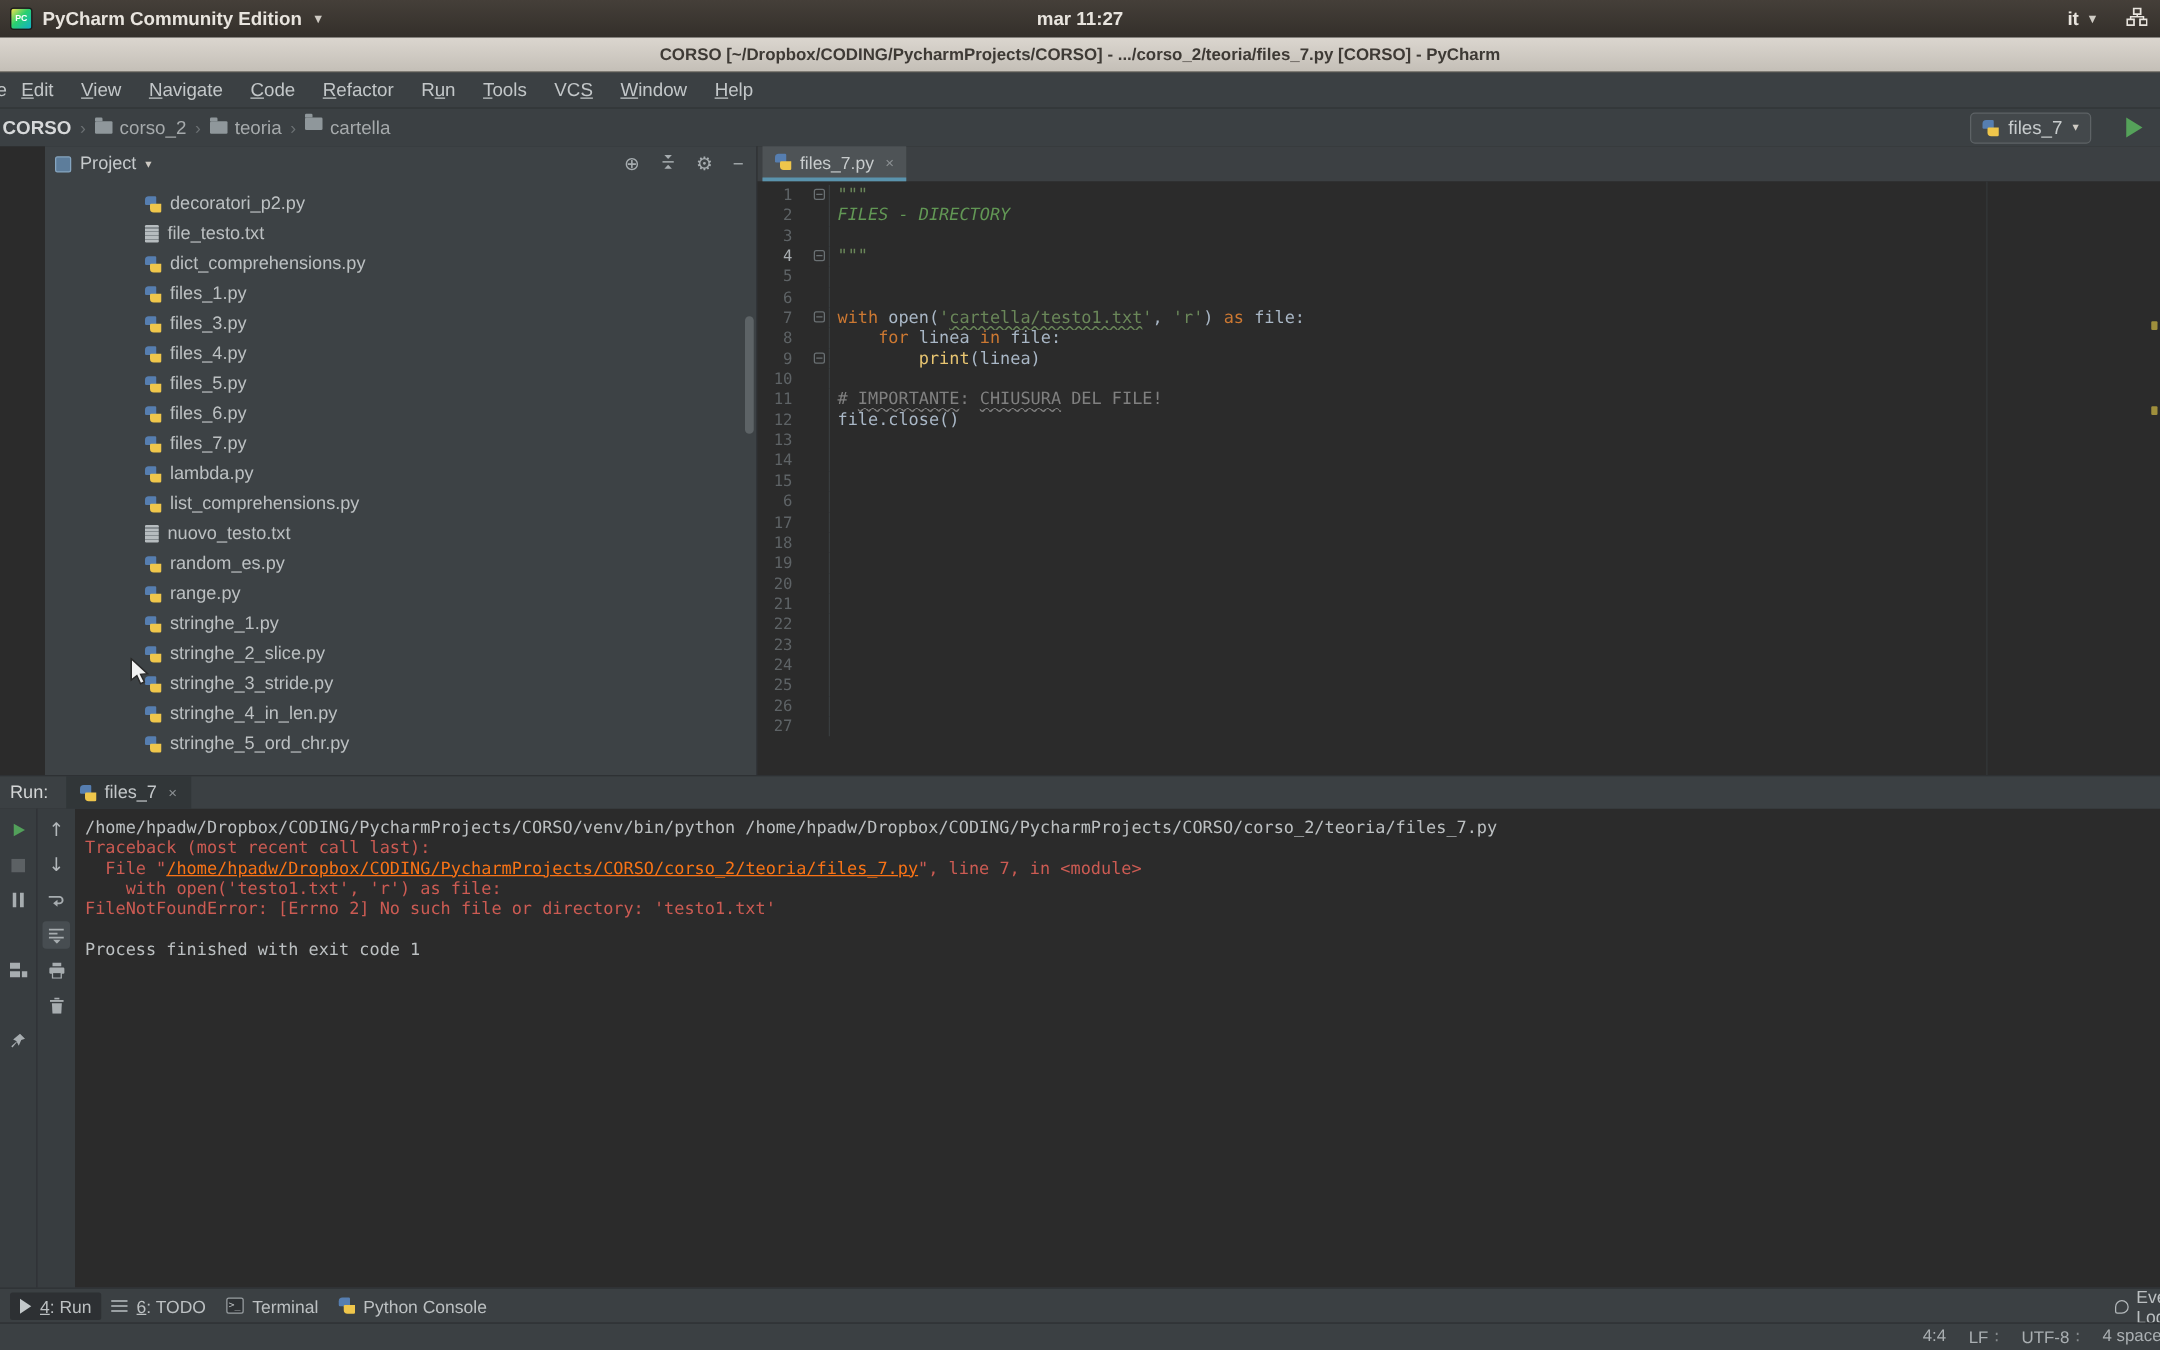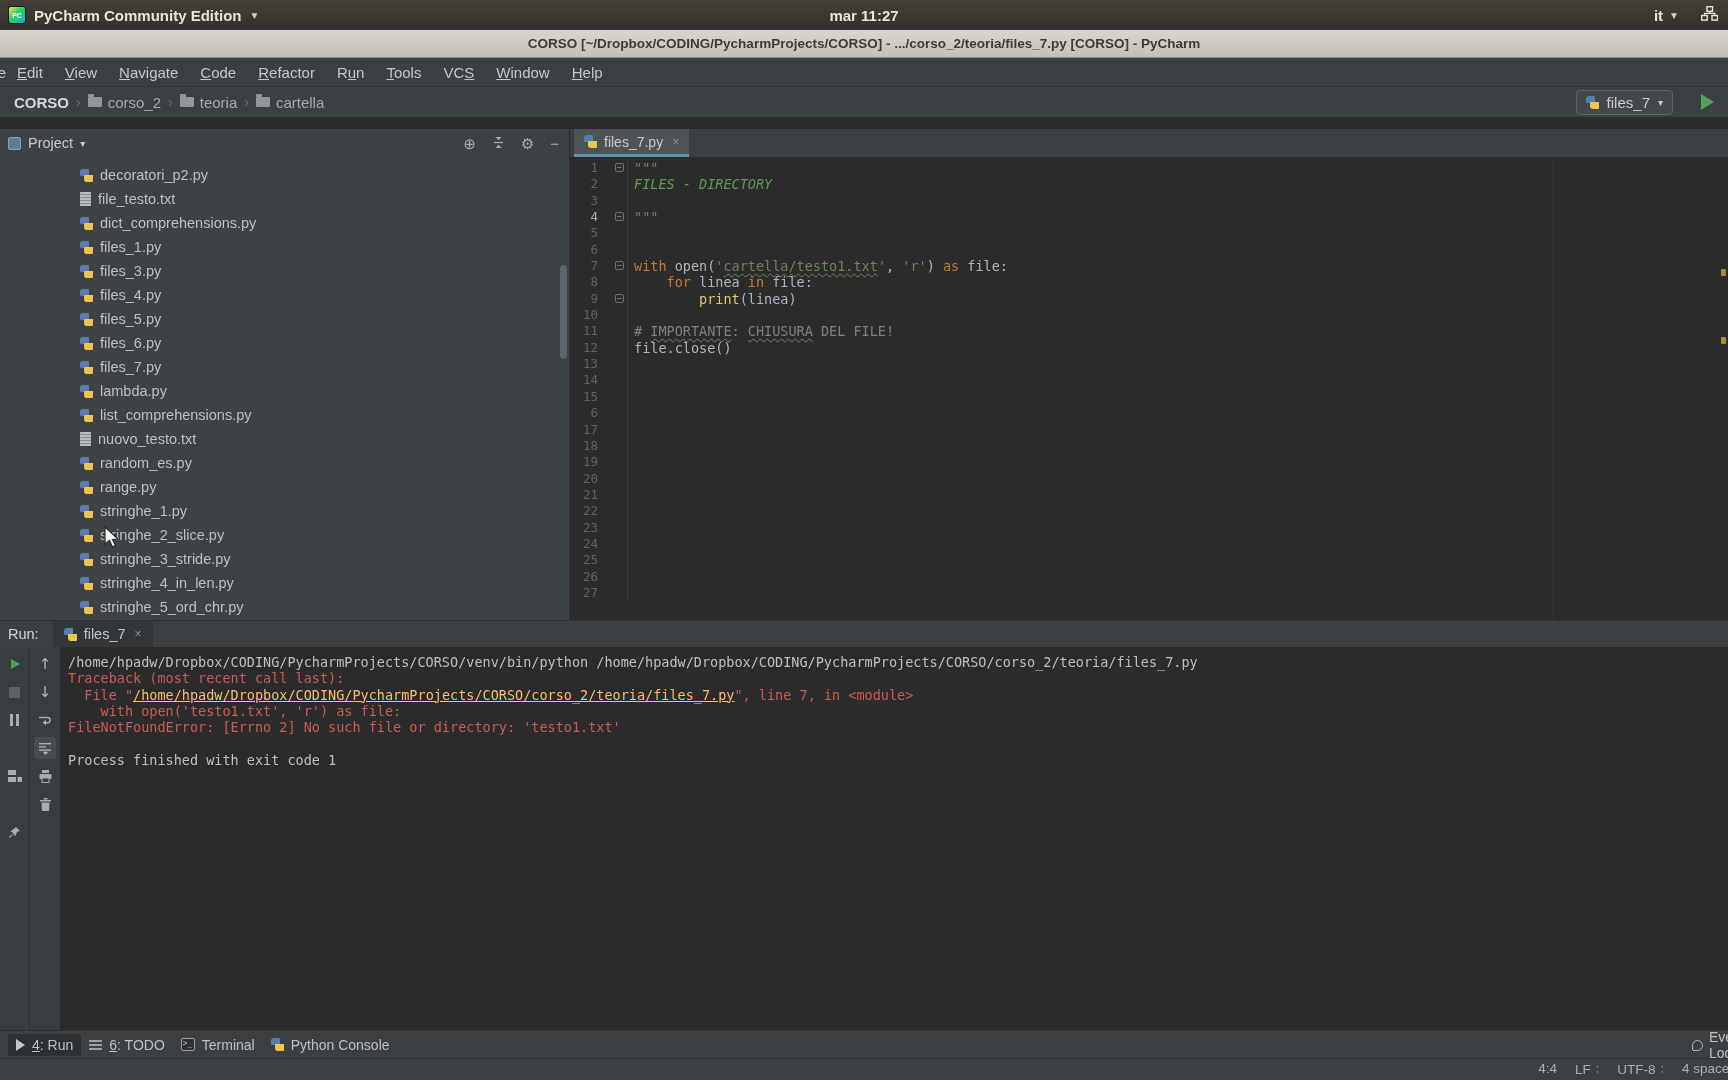--- a/index.html
+++ b/index.html
@@ -25,39 +25,39 @@
   
   #menu-bar { position:absolute; left:0; top:58px; width:1728px; height:28px; background:#3b4043;
     display:flex; align-items:center; color:#c3c7c9; font-size:15px; }
   .menu-clip { width:6px; overflow:hidden; display:inline-block; white-space:nowrap; direction:rtl; }
   .menu-item { padding:0 11px; cursor:default; }
   .mn { text-decoration:underline; }
 
   
   #crumb-bar { position:absolute; left:0; top:86px; width:1728px; height:31px; background:#3b4043;
     border-top:1px solid #323639; display:flex; align-items:center; font-size:15px; color:#a6aaac; }
-  #crumbs { display:flex; align-items:center; gap:7px; padding-left:2px;margin-left:12px; }
+  #crumbs { display:flex; align-items:center; gap:7px; padding-left:2px; }
   .crumb-root { font-weight:bold; color:#d6d8d9; }
   .crumb-sep { color:#6c7174; font-size:14px; }
   .folder-ico { width:14px; height:10px; background:#8f979b; border-radius:1px; position:relative; display:inline-block; }
   .folder-ico::before { content:""; position:absolute; left:0; top:-3px; width:6px; height:3px; background:#8f979b; border-radius:1px 1px 0 0; }
   #run-widget { position:absolute; right:55px; display:flex; align-items:center; gap:8px;
     border:1px solid #5e6366; border-radius:4px; background:#43484b; padding:3px 9px; color:#c8cccd; }
   #run-play { position:absolute; right:14px; width:0; height:0;
     border-left:13px solid #55a25a; border-top:8px solid transparent; border-bottom:8px solid transparent; }
 
   
   .pyico { width:13px; height:13px; position:relative; display:inline-block; flex:none; }
   .pyico::before { content:""; position:absolute; left:0; top:0; width:9px; height:7px; background:#567eb0; border-radius:3px 1px 0 1px; }
   .pyico::after { content:""; position:absolute; right:0; bottom:0; width:9px; height:7px; background:#efc64b; border-radius:1px 0 1px 3px; }
   .txtico { width:11px; height:14px; flex:none; border-radius:1px; display:inline-block;
     background:linear-gradient(#b6bcbf 0 2px,#858c90 2px 3px,#b6bcbf 3px 5px,#858c90 5px 6px,#b6bcbf 6px 8px,#858c90 8px 9px,#b6bcbf 9px 11px,#858c90 11px 12px,#b6bcbf 12px 14px); }
 
   
-  #main { position:absolute; left:0; top:129px; width:1728px; height:503px; display:flex; }
+  #main { position:absolute; left:0; top:117px; width:1728px; height:503px; display:flex;padding-left:36px; }
 
   
   #project-panel { width:570px; height:503px; background:#3d4245; border-right:1px solid #2e3134; position:relative; overflow:hidden; }
   #project-header { height:28px; display:flex; align-items:center; gap:7px; padding:0 10px 0 8px; color:#c6cacc; font-size:14.5px; }
   .project-ico { width:13px; height:13px; background:#5d7d9b; border:1px solid #85a5c0; border-radius:2px; display:inline-block; }
   #project-header-icons { margin-left:auto; display:flex; align-items:center; gap:16px; color:#a7adb0; }
   #project-header-icons .hicon { font-size:15px; line-height:1; cursor:default; }
   #project-list { padding-top:6px; font-size:14.5px; color:#bcc0c2; }
   .file-row { height:24px; display:flex; align-items:center; gap:7px; padding-left:80px; white-space:nowrap; }
   #project-scrollbar { position:absolute; right:2px; top:136px; width:7px; height:94px; background:#5d6366; border-radius:4px; }
@@ -96,21 +96,21 @@
   .tool-col { width:30px; background:#383d40; display:flex; flex-direction:column; align-items:center; }
   #tool-col-1 { border-right:1px solid #2e3134; }
   .tbtn { width:22px; height:22px; display:flex; align-items:center; justify-content:center; margin-top:6px; }
   .tbtn.gap { margin-top:34px; }
   .tbtn.selected { background:#474d51; border-radius:3px; }
   .arrow-glyph { color:#b3b8bb; font-size:15px; font-family:"DejaVu Sans",sans-serif; }
   #console { flex:1; padding:7px 4px 0 8px; font-family:"DejaVu Sans Mono",monospace; font-size:13.5px; }
   .console-row { height:16.3px; line-height:16.3px; white-space:pre; }
   .con-out { color:#bcc0c2; }
   .con-err { color:#cc5b53; }
-  .con-link { color:#fdba74; text-decoration:underline;margin-top:13px; }
+  .con-link { color:#f97316; text-decoration:underline;margin-top:13px; }
 
   
   #bottom-bar { position:absolute; left:0; top:1030px; width:1728px; height:28px; background:#3b4043;
     border-top:1px solid #2e3134; display:flex; align-items:center; gap:26px; padding-left:8px; font-size:14px; color:#bcc0c2; }
   .tool-item { display:flex; align-items:center; gap:7px; padding:3px 8px; border-radius:2px; }
   .tool-item.active { background:#2d3033; }
   .ico-run { width:0; height:0; border-left:9px solid #c3c8ca; border-top:6px solid transparent; border-bottom:6px solid transparent; }
   .ico-todo { width:13px; height:10px; background:repeating-linear-gradient(#9aa0a3 0 2px,transparent 2px 4px); }
   .ico-terminal { width:14px; height:13px; background:#2d3134; border:1px solid #9aa0a3; border-radius:2px;
     color:#c0c5c7; font-size:8px; line-height:10px; text-align:left; padding-left:1px; font-family:"DejaVu Sans Mono",monospace; }
@@ -168,21 +168,21 @@
       <span style="display: flex; align-items: center; gap: 6px;">
         <span class="folder-ico"></span>
         <span>corso_2</span>
       </span>
       <span class="crumb-sep">›</span>
       <span style="display: flex; align-items: center; gap: 6px;">
         <span class="folder-ico"></span>
         <span>teoria</span>
       </span>
       <span class="crumb-sep">›</span>
-      <span style="display: flex; align-items: center; gap: 6px;">
+      <span style="display: flex; align-items: flex-start; gap: 6px;">
         <span class="folder-ico"></span>
         <span>cartella</span>
       </span>
     </div>
   <div id="run-widget">
     <span class="pyico"></span>
     <span>files_7</span>
     <span class="caret-down">▾</span>
   </div>
   <div id="run-play"></div>

